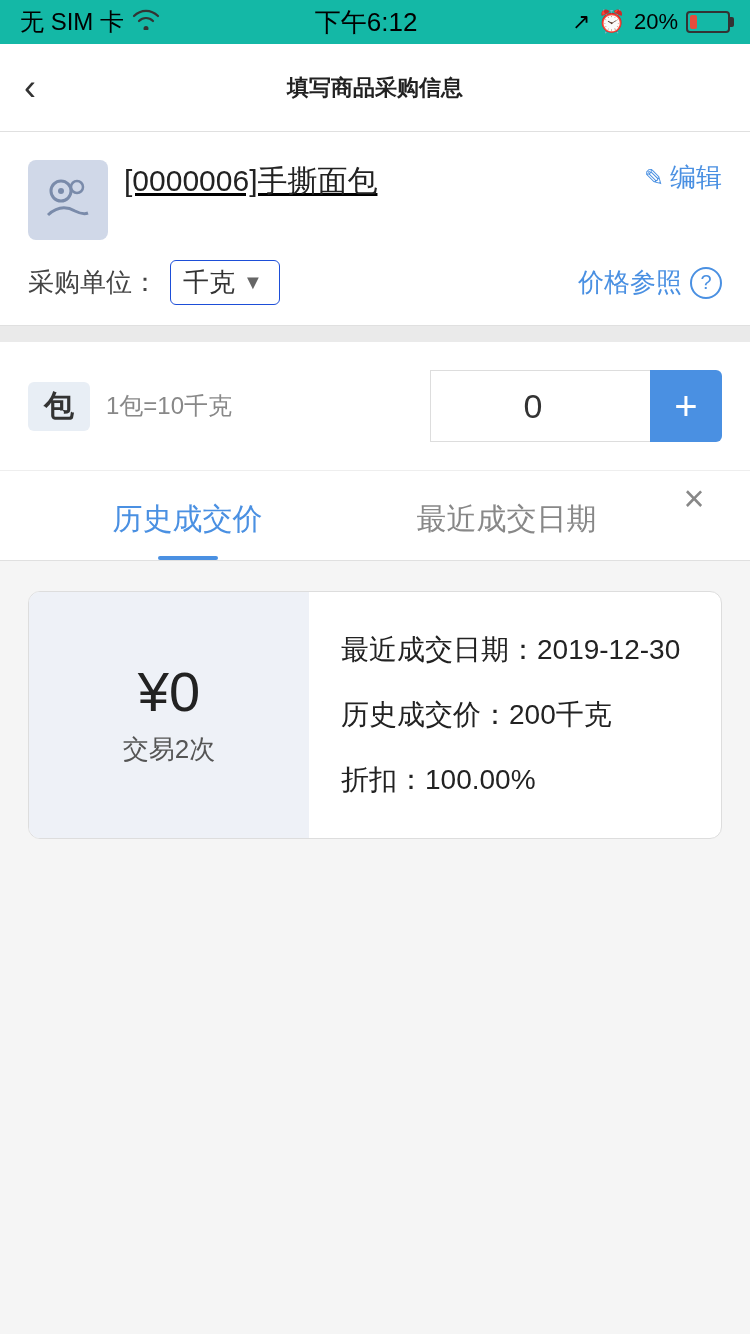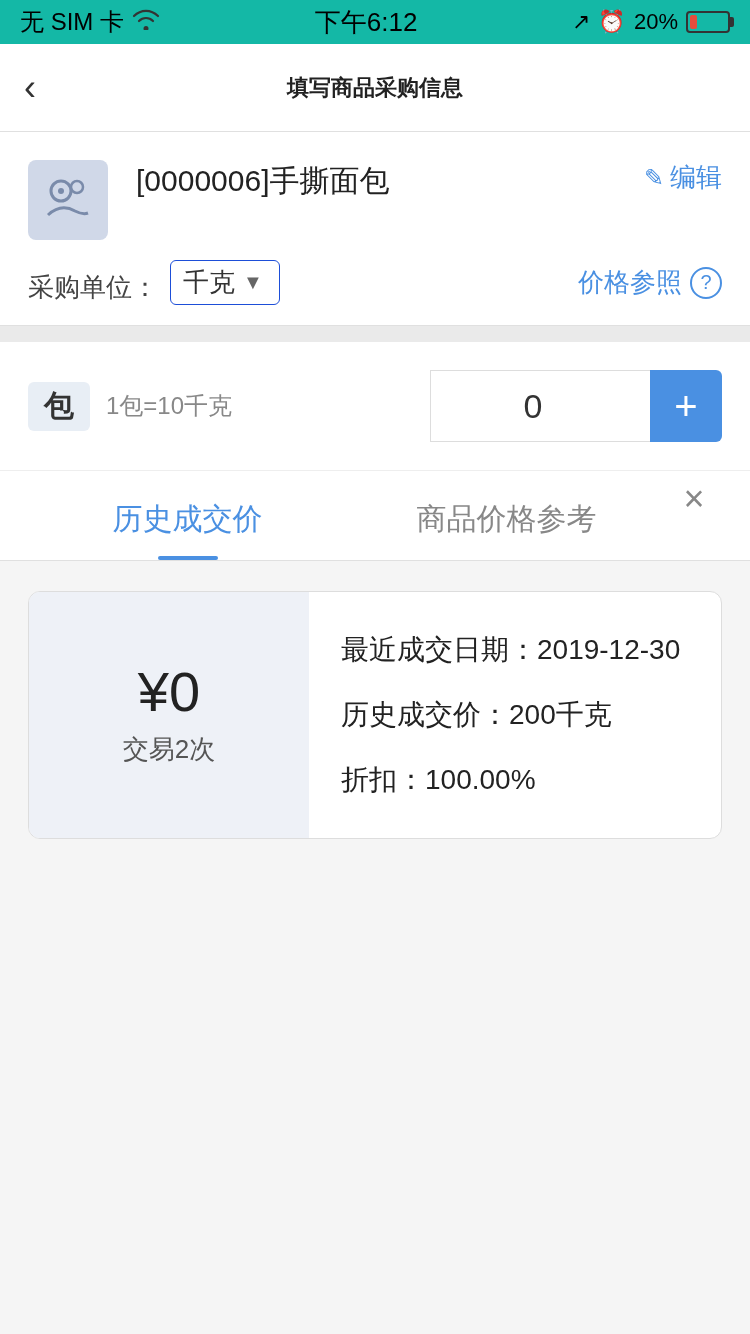--- a/index.html
+++ b/index.html
@@ -87,21 +87,22 @@
     }
     .product-header {
       display: flex;
       align-items: flex-start;
       justify-content: space-between;
       margin-bottom: 20px;
     }
     .product-left {
       display: flex;
       align-items: flex-start;
-      gap: 28px;
+      gap: 16px;
+      text-decoration: underline;
     }
     .product-thumb {
       width: 80px;
       height: 80px;
       background: #d0d8e8;
       border-radius: 8px;
       display: flex;
       align-items: center;
       justify-content: center;
       color: #7a8baa;
@@ -127,21 +128,21 @@
       font-size: 24px;
     }
     .product-unit-row {
       display: flex;
       align-items: center;
       justify-content: space-between;
       margin-top: 16px;
     }
     .unit-left {
       display: flex;
-      align-items: flex-end;
+      align-items: center;
       gap: 12px;
       font-size: 26px;
       color: #444;
     }
     .unit-select {
       border: 1px solid #1d4ed8;
       border-radius: 6px;
       padding: 4px 16px 4px 12px;
       font-size: 26px;
       color: #333;
@@ -408,21 +409,21 @@
     <input class="qty-input" type="number" value="0" style="">
     <button class="qty-plus">+</button>
   </div>
 </div>
 
 <div class="tabs-container">
   <div class="tab-item active">
     <span>历史成交价</span>
   </div>
   <div class="tab-item">
-    <span>商品价格参考</span>
+    <span>最近成交日期</span>
   </div>
   <div class="tab-close">×</div>
 </div>
 
 <div class="history-content">
   <div class="history-card">
     <div class="history-left">
       <div class="history-price">
         <span>¥</span><span>0</span>
       </div>

